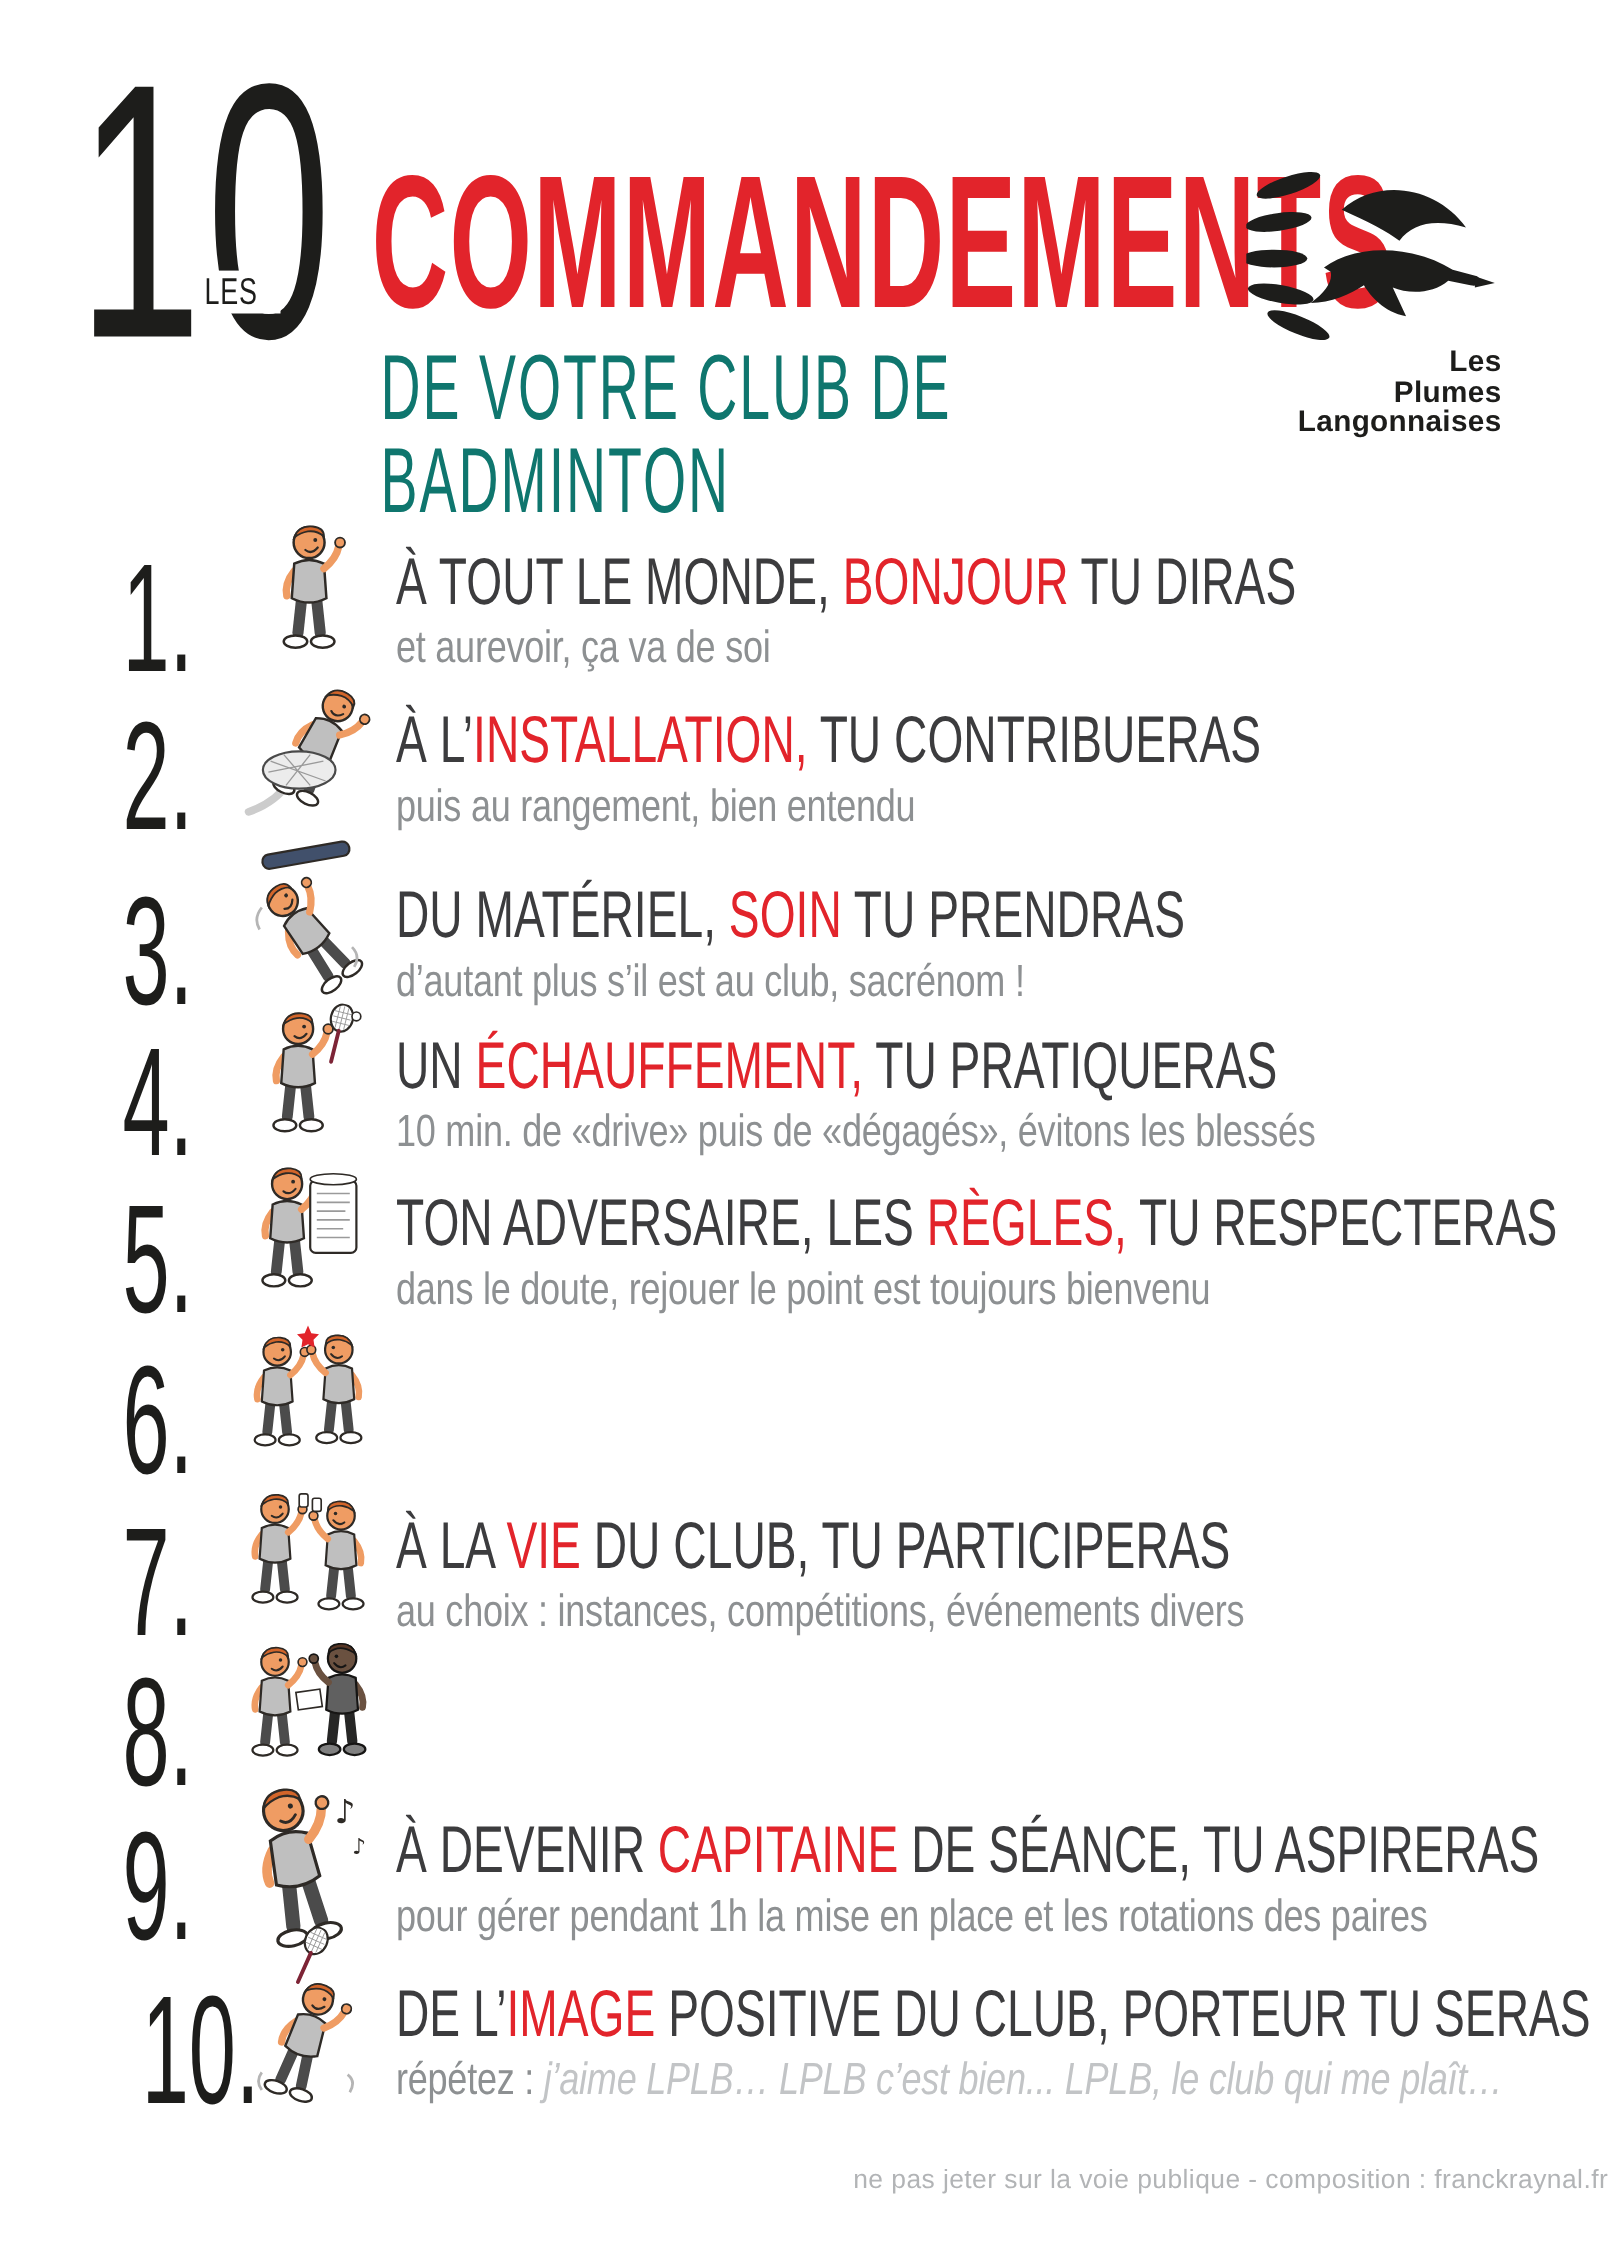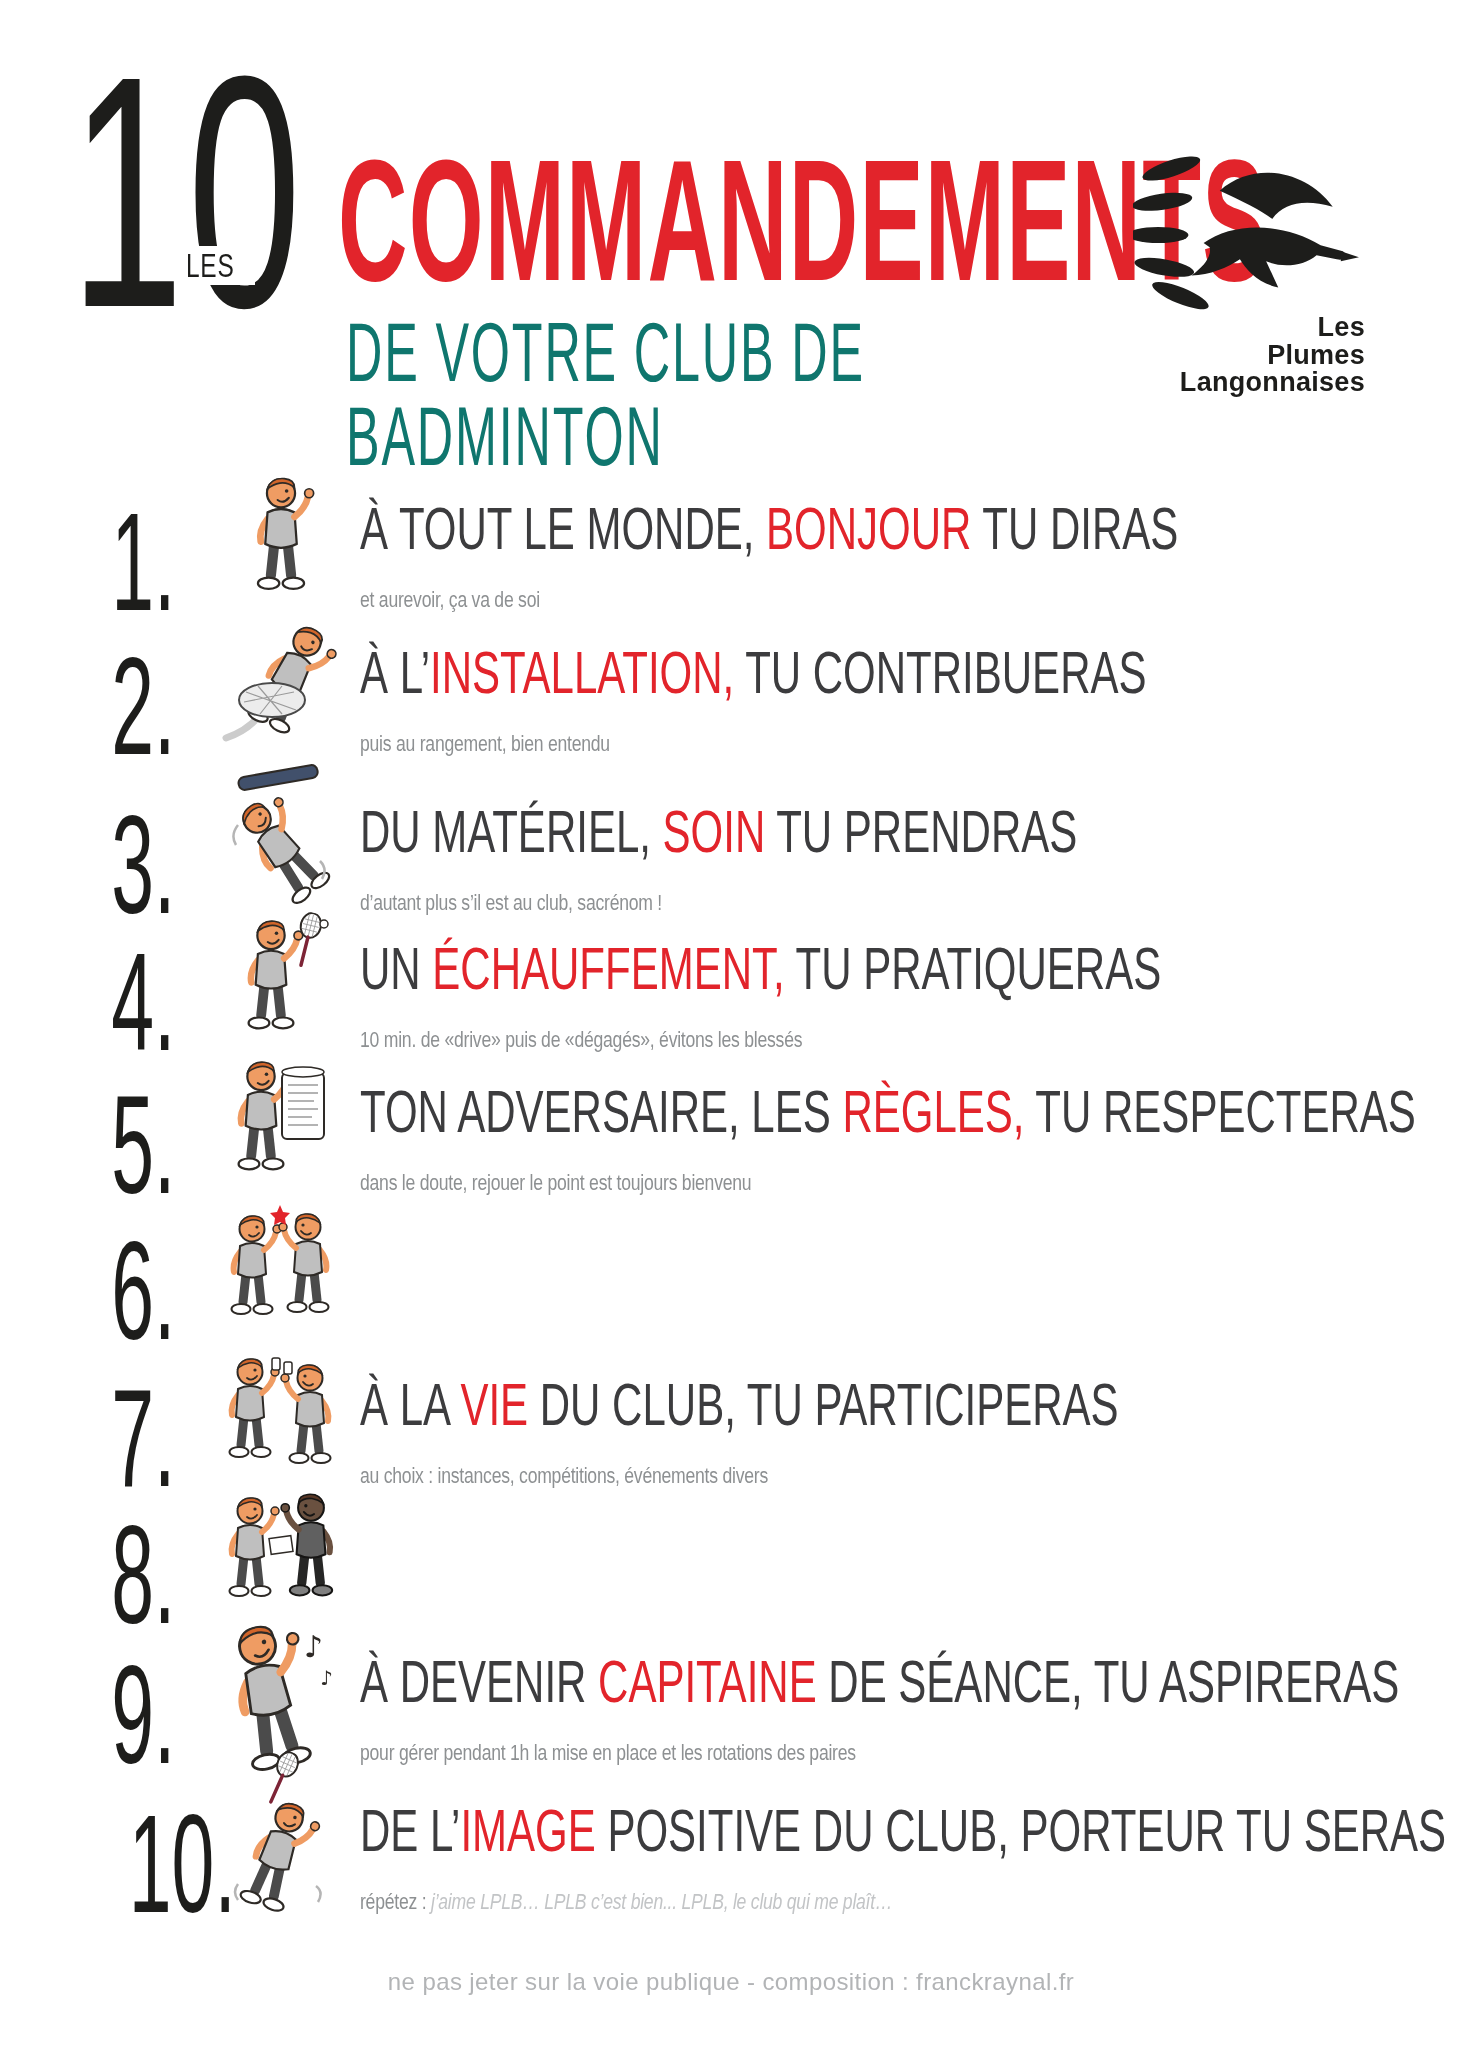--- a/index.html
+++ b/index.html
@@ -36,26 +36,26 @@
   .num .sx{
     display:inline-block;transform:scaleX(0.55);transform-origin:50% 0;
     font-size:140px;line-height:1;color:#1d1d1b;font-weight:400;
   }
   .illu-cell{width:160px;flex:none;display:flex;justify-content:center;margin-top:-36px;}
   .illu-cell svg{overflow:visible;}
   .txt{flex:1;min-width:0;}
   .main{font-size:60px;line-height:62px;color:#3c3c3e;font-weight:400;white-space:nowrap;}
   .main .sx{display:inline-block;transform:scaleX(0.70);transform-origin:0 50%;white-space:nowrap;}
   .red{color:#e2242b;}
-  .sub{font-size:22px;line-height:36px;color:#8d9092;margin-top:22px;white-space:nowrap;}
+  .sub{font-size:41px;line-height:36px;color:#8d9092;margin-top:10px;white-space:nowrap;}
   .sub .sx{display:inline-block;transform:scaleX(0.80);transform-origin:0 50%;white-space:nowrap;letter-spacing:-0.3px;}
   .sub-italic{font-style:italic;color:#c2c4c6;}
   
   .footer{
-    position:absolute;top:1968px;left:0;width:100%;text-align:center;
+    position:absolute;top:1968px;left:0;width:100%;text-align:right;
     font-size:24px;color:#b2b4b6;letter-spacing:0.4px;
   }
   .defs{position:absolute;width:0;height:0;}
 </style>
 </head>
 <body>
 
 <svg class="defs" aria-hidden="true">
   <defs>
     <symbol id="p" viewBox="0 0 64 110">

